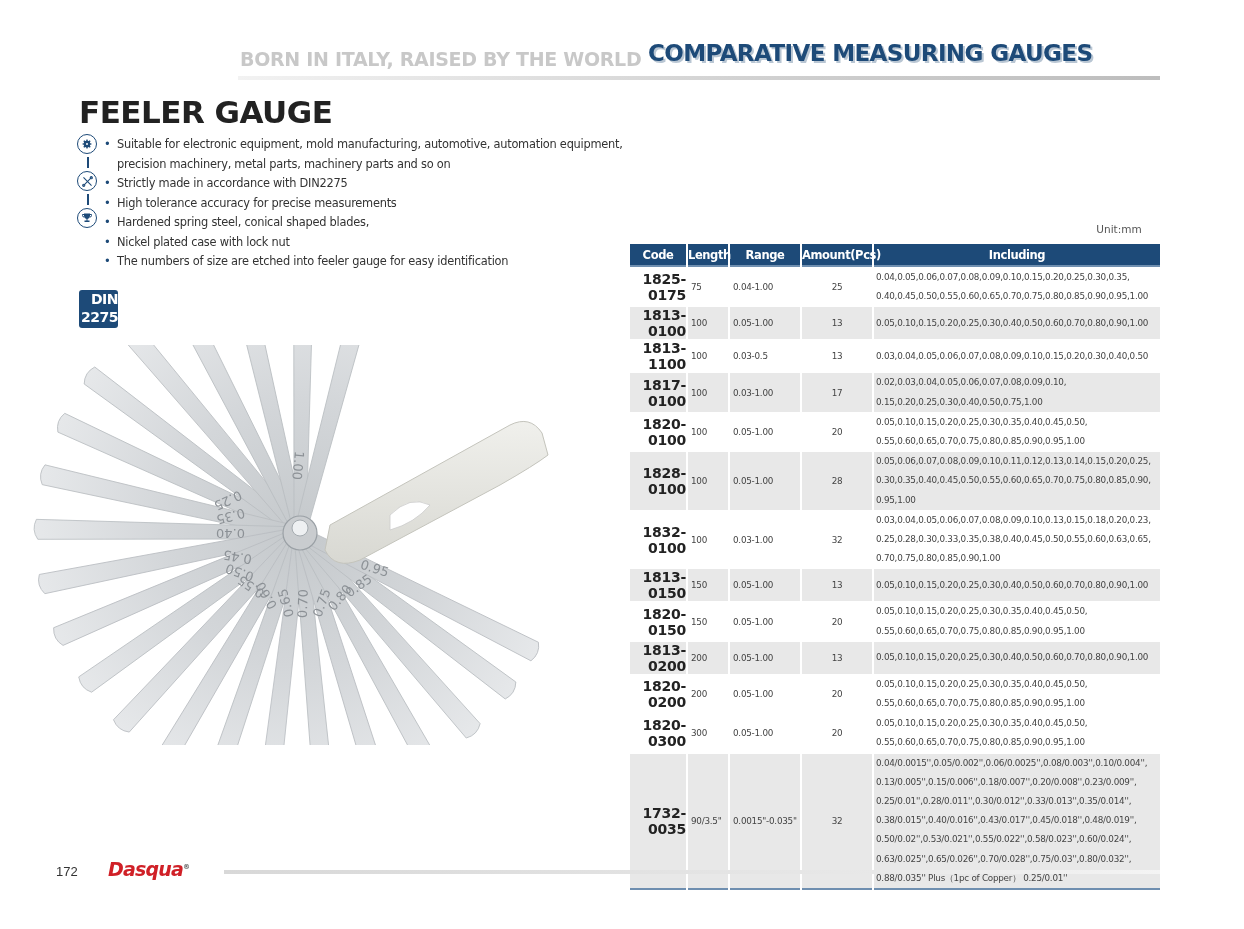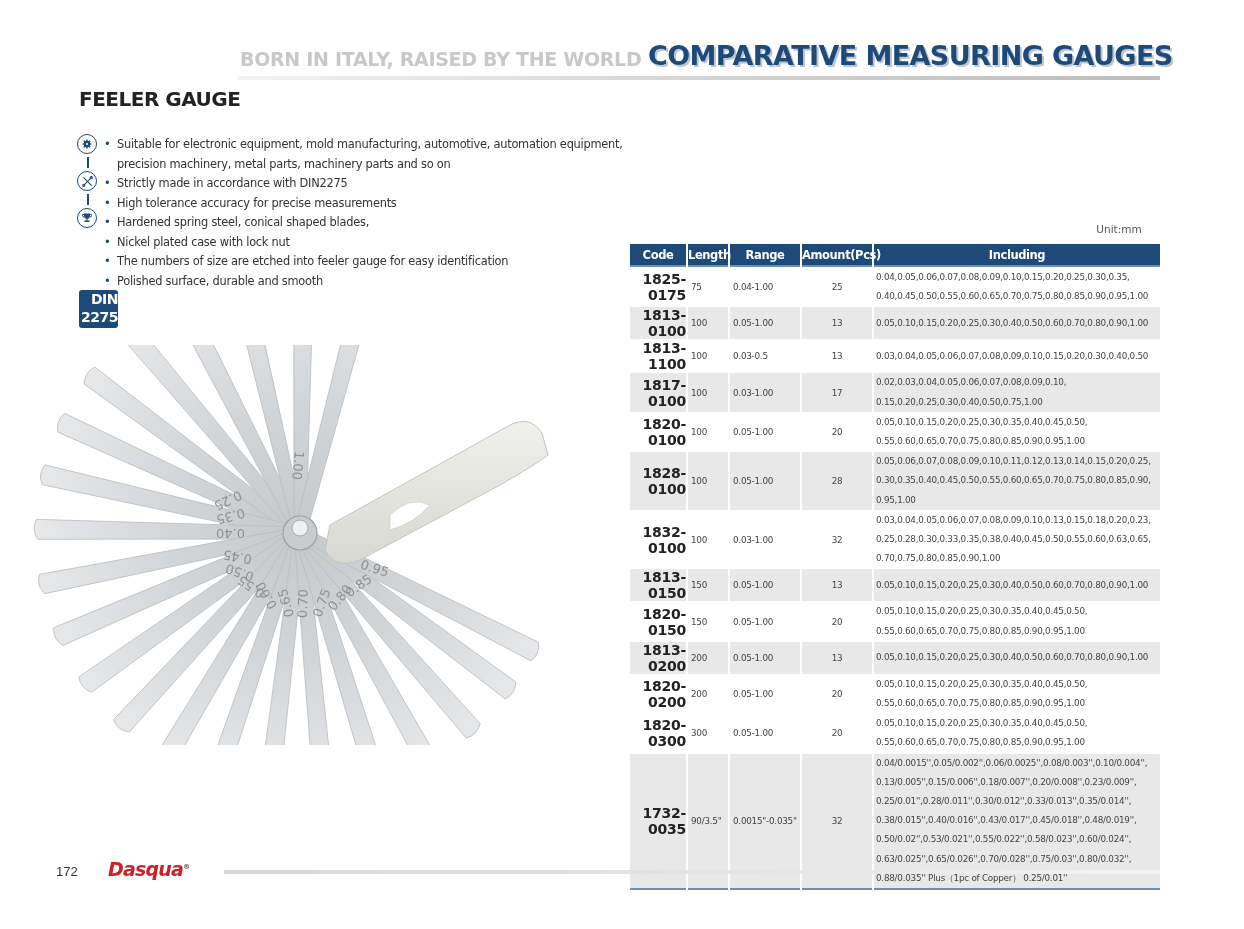--- a/index.html
+++ b/index.html
@@ -1,23 +1,23 @@
 <!DOCTYPE html>
 <html><head>
 <meta charset="utf-8">
 <style>
   html, body { margin:0; padding:0; background:#ffffff; }
   body { width:1244px; height:929px; position:relative; overflow:hidden; font-family:"Liberation Sans", sans-serif; color:#333; }
   .abs { position:absolute; }
   
   .tagline { left:240px; top:48px; font-family:"DejaVu Sans", sans-serif; font-weight:bold; font-size:19px; color:#c8c8c8; letter-spacing:-0.3px; white-space:nowrap; }
-  .section-title { left:648px; top:40px; font-family:"DejaVu Sans", sans-serif; font-weight:bold; font-size:27px; color:#1d4a78; letter-spacing:-0.6px; white-space:nowrap; text-shadow:2px 2px 0 #b9c6d3; }
+  .section-title { left:648px; top:40px; font-family:"DejaVu Sans", sans-serif; font-weight:bold; font-size:23px; color:#1d4a78; letter-spacing:-0.6px; white-space:nowrap; text-shadow:2px 2px 0 #b9c6d3; }
   .header-rule { left:238px; top:76px; width:922px; height:4px; background:linear-gradient(to right,#f2f2f2,#cfcfcf 60%,#bdbdbd); }
   
-  .product-title { left:79px; top:87px; font-family:"DejaVu Sans", sans-serif; font-weight:bold; font-size:20px; color:#222; letter-spacing:-0.5px; }
+  .product-title { left:79px; top:94px; font-family:"DejaVu Sans", sans-serif; font-weight:bold; font-size:31px; color:#222; letter-spacing:-0.5px; }
   .features { left:104px; top:135px; margin:0; padding:0; list-style:none; font-family:"DejaVu Sans", sans-serif; font-size:11.4px; color:#333; letter-spacing:-0.25px; }
   .features li { position:relative; padding-left:13px; line-height:19.5px; width:520px; }
   .features li::before { content:"•"; position:absolute; left:0; top:0; color:#1d4a78; }
   .icon-col { left:77px; top:134px; width:24px; }
   .ficon { width:20px; height:20px; border:1.6px solid #1d4a78; border-radius:50%; display:flex; align-items:center; justify-content:center; box-sizing:border-box; }
   .vline { width:1.5px; height:11px; background:#1d4a78; margin:3px 0 3px 10px; }
   .din-badge { left:79px; top:290px; width:39px; height:38px; background:#1d4a78; border-radius:3px; color:#fff; font-family:"DejaVu Sans", sans-serif; font-weight:bold; font-size:14px; line-height:18px; text-align:right; letter-spacing:-0.5px; }
   
   .photo { left:30px; top:345px; width:600px; height:400px; }
   
@@ -70,21 +70,20 @@
   </div>
 </div>
 
 <ul class="abs features">
   <li>Suitable for electronic equipment, mold manufacturing, automotive,  automation equipment, precision machinery, metal parts, machinery  parts and so on</li>
   <li>Strictly made in accordance with DIN2275</li>
   <li>High tolerance accuracy for precise measurements</li>
   <li>Hardened spring steel, conical shaped blades,</li>
   <li>Nickel plated case with lock nut</li>
   <li>The numbers of size are etched into feeler gauge for easy identification</li>
-  <li>Polished surface, durable and smooth</li>
 </ul>
 
 <div class="abs din-badge">
   <div>DIN</div>
   <div>2275</div>
 </div>
 
 <svg class="abs photo" viewBox="0 0 600 400">
   <defs>
     <linearGradient id="blade" x1="0" y1="0" x2="1" y2="0">

